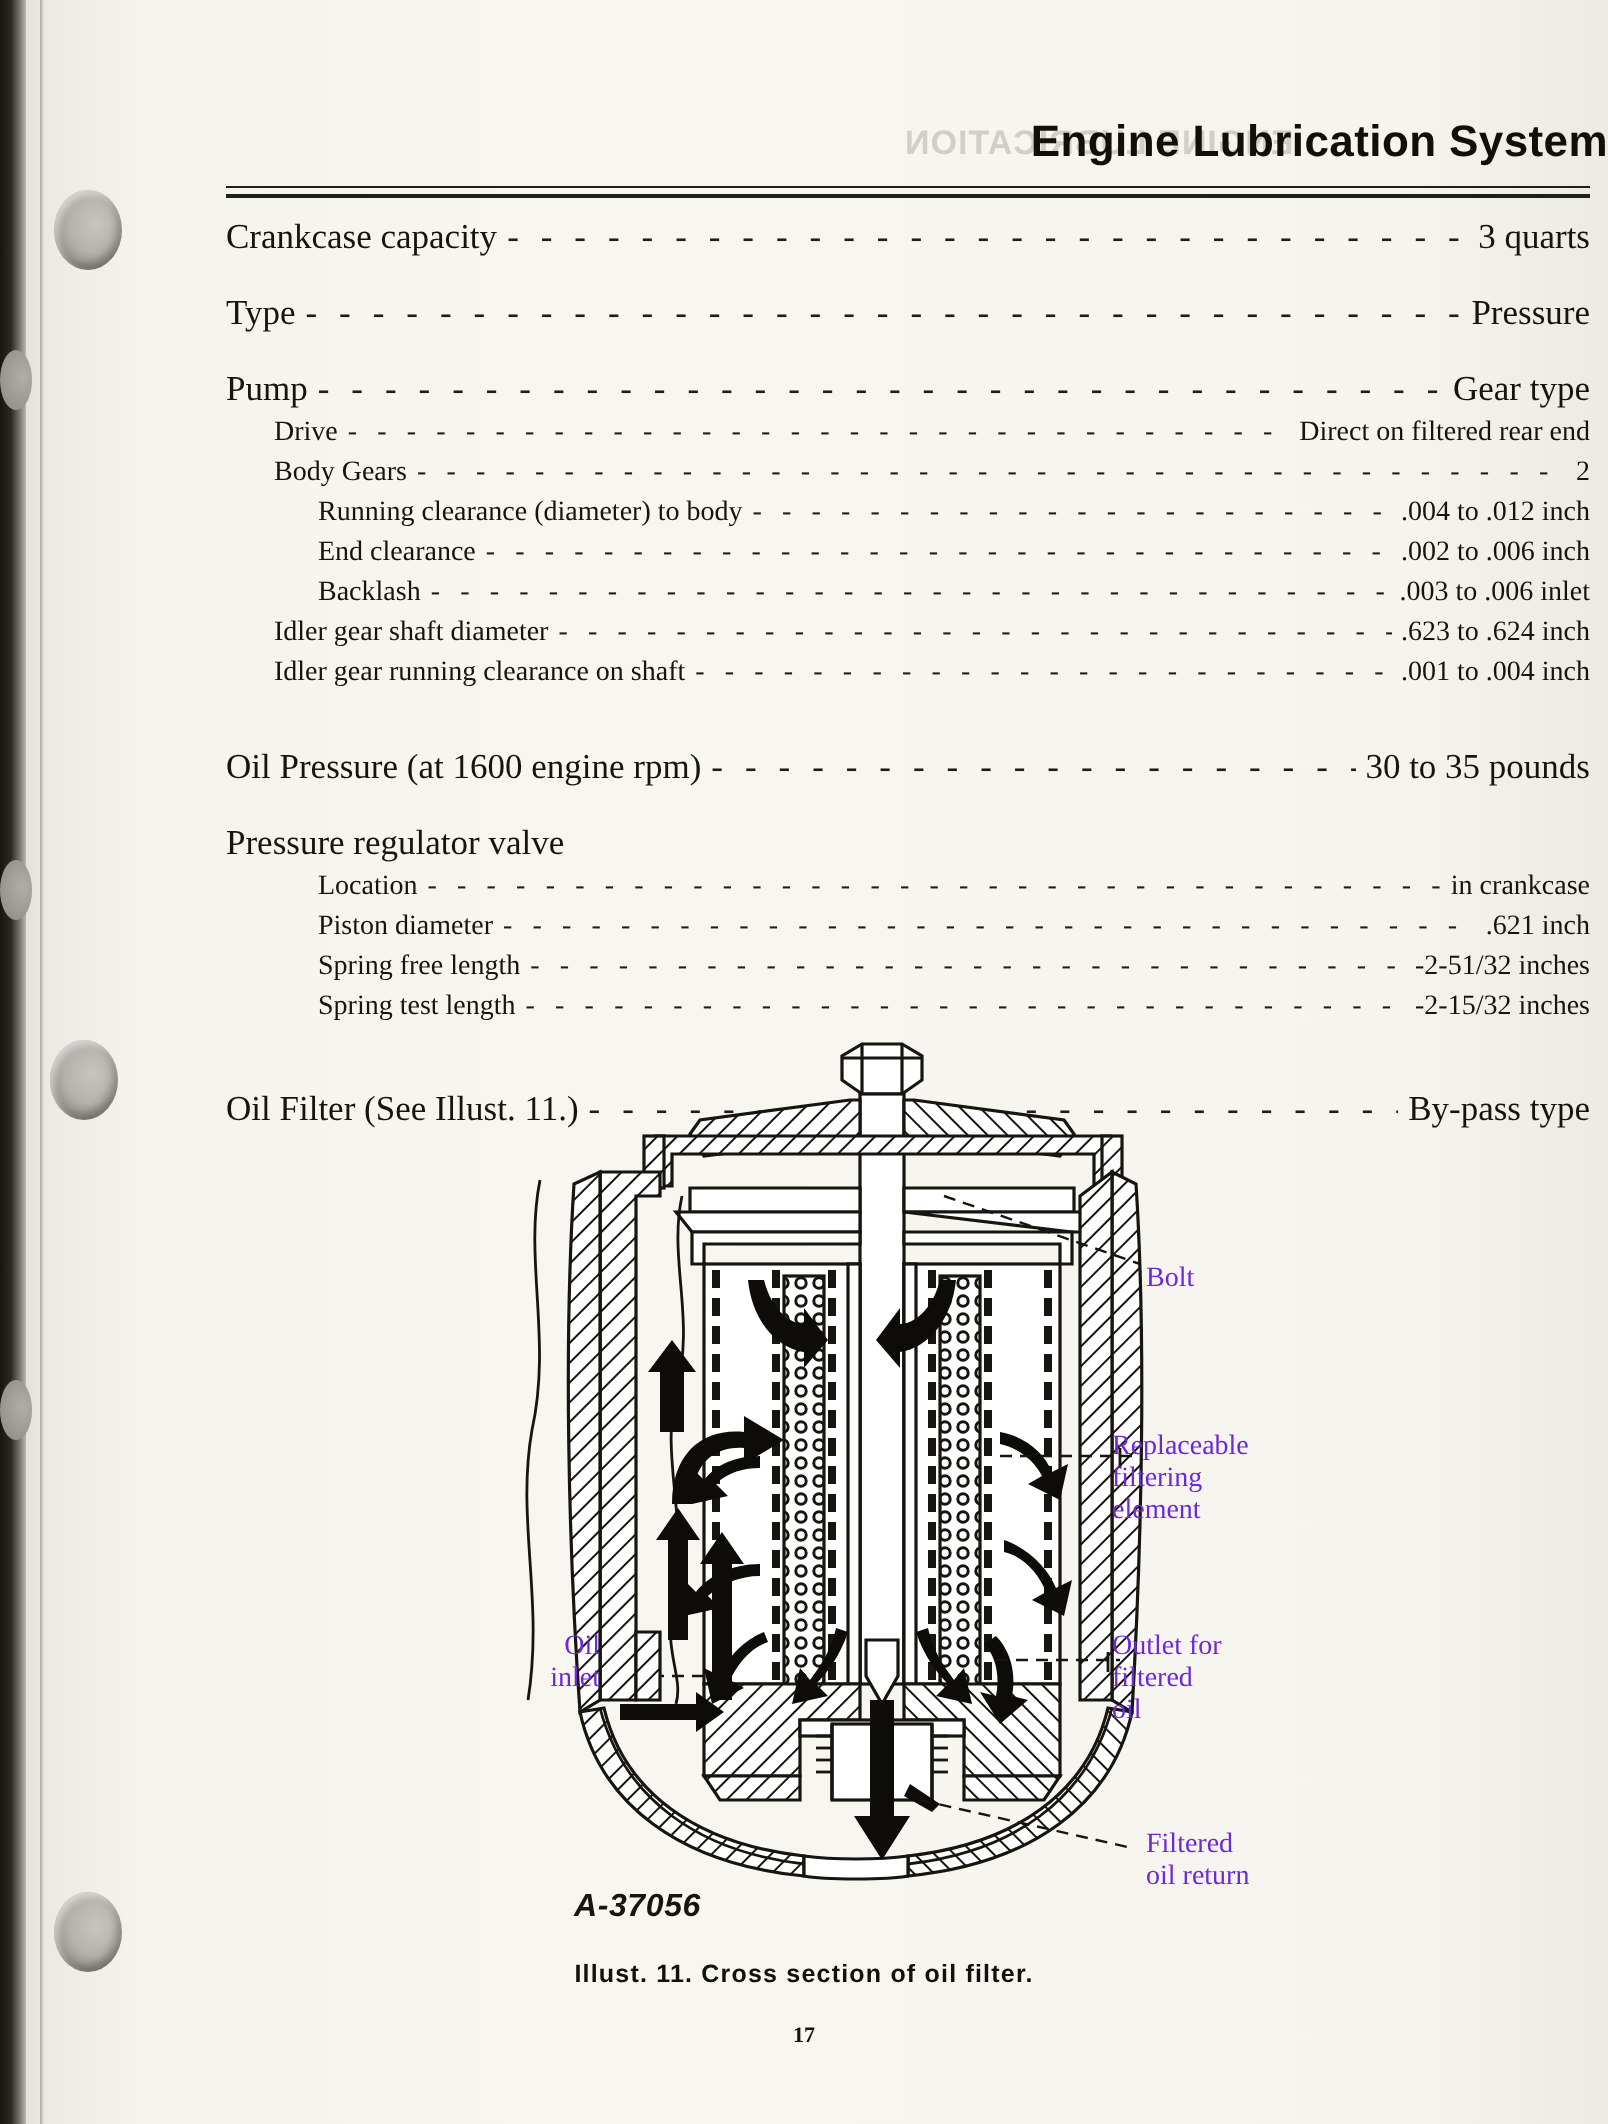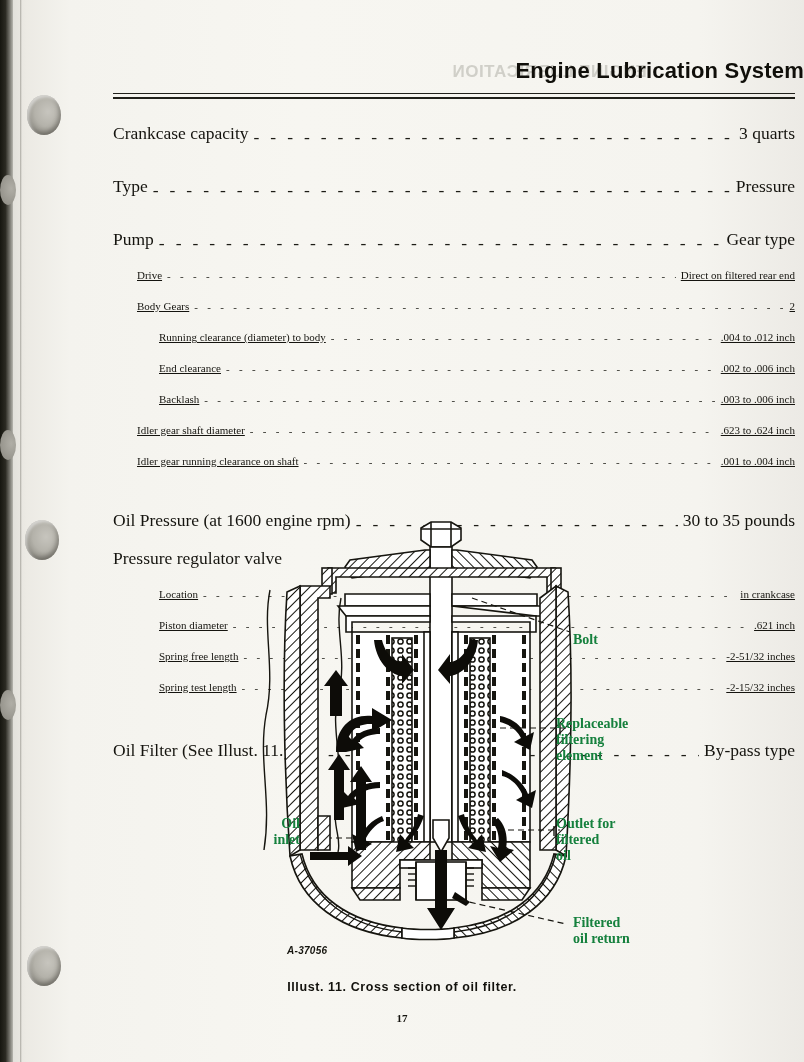--- a/index.html
+++ b/index.html
@@ -54,58 +54,58 @@
     font-family:"Liberation Sans",sans-serif;font-weight:bold;
     font-size:22px;letter-spacing:.2px;color:#100f0a;
   }
   .rule-wrap{position:absolute;left:113px;top:93px;width:682px;}
   .rule-thin{height:1px;background:#20201a;}
   .rule-gap{height:3px;}
   .rule-thick{height:2px;background:#20201a;}
 
   
   .specs{position:absolute;left:113px;top:108px;width:682px;}
-  .row{display:flex;align-items:flex-end;white-space:nowrap;}
+  .row{display:flex;align-items:flex-start;white-space:nowrap;}
   .row .lbl{flex:0 0 auto;}
   .row .dots{
     flex:1 1 auto;min-width:10px;overflow:hidden;
     margin:0 5px;
     position:relative;height:1em;
   }
   .row .dots::before{
     content:"- - - - - - - - - - - - - - - - - - - - - - - - - - - - - - - - - - - - - - - - - - - - - - - - - - - - - - - - - - - - - - - - - - - -";
     position:absolute;left:0;top:0;letter-spacing:3.3px;color:#1d1c16;
   }
-  .row .val{flex:0 0 auto;text-align:right;margin-top:15px;}
+  .row .val{flex:0 0 auto;text-align:right;}
 
   .lv0{font-size:17.5px;margin-top:0;}
   .lv0 .dots::before{font-size:17.5px;}
-  .lv1{font-size:11px;text-decoration:underline;}
+  .lv1{font-size:14px;}
   .indent1{padding-left:24px;}
   .indent2{padding-left:46px;}
   .indent3{padding-left:62px;}
   .sp-lg{height:24px;}
   .sp-md{height:13px;}
   .sp-sm{height:4px;}
 
   
   .figure{position:absolute;left:0;top:520px;width:804px;height:500px;}
   .plate{
     position:absolute;left:287px;top:425px;
     font-family:"Liberation Sans",sans-serif;font-style:italic;font-weight:bold;
-    font-size:10px;letter-spacing:.3px;color:#16150f;text-align:center;
+    font-size:16px;letter-spacing:.3px;color:#16150f;text-align:center;
   }
   .caption{
     position:absolute;left:0;top:460px;width:804px;text-align:center;
     font-family:"Liberation Sans",sans-serif;font-weight:bold;
     font-size:12.5px;letter-spacing:.6px;color:#12110c;
   }
   .callout{
     position:absolute;font-family:"Liberation Serif",serif;font-size:14px;
-    line-height:1.16;color:#15803d;font-weight:bold;
+    line-height:1.16;color:#6d28d9;
   }
   .callout.rt{text-align:right;}
   .pageno{
     position:absolute;left:0;top:1012px;width:804px;text-align:center;
     font-family:"Liberation Serif",serif;font-weight:bold;font-size:11px;color:#15140f;
   }
   svg{display:block;}
 </style>
 </head>
 <body>
@@ -165,21 +165,21 @@
         <div class="sp-sm"></div>
         <div class="row lv1 indent2">
           <span class="lbl">End clearance</span>
           <span class="dots"></span>
           <span class="val">.002 to .006 inch</span>
         </div>
         <div class="sp-sm"></div>
         <div class="row lv1 indent2">
           <span class="lbl">Backlash</span>
           <span class="dots"></span>
-          <span class="val">.003 to .006 inch</span>
+          <span class="val">.003 to .006 inlet</span>
         </div>
         <div class="sp-sm"></div>
         <div class="row lv1 indent1">
           <span class="lbl">Idler gear shaft diameter</span>
           <span class="dots"></span>
           <span class="val">.623 to .624 inch</span>
         </div>
         <div class="sp-sm"></div>
         <div class="row lv1 indent1">
           <span class="lbl">Idler gear running clearance on shaft</span>

